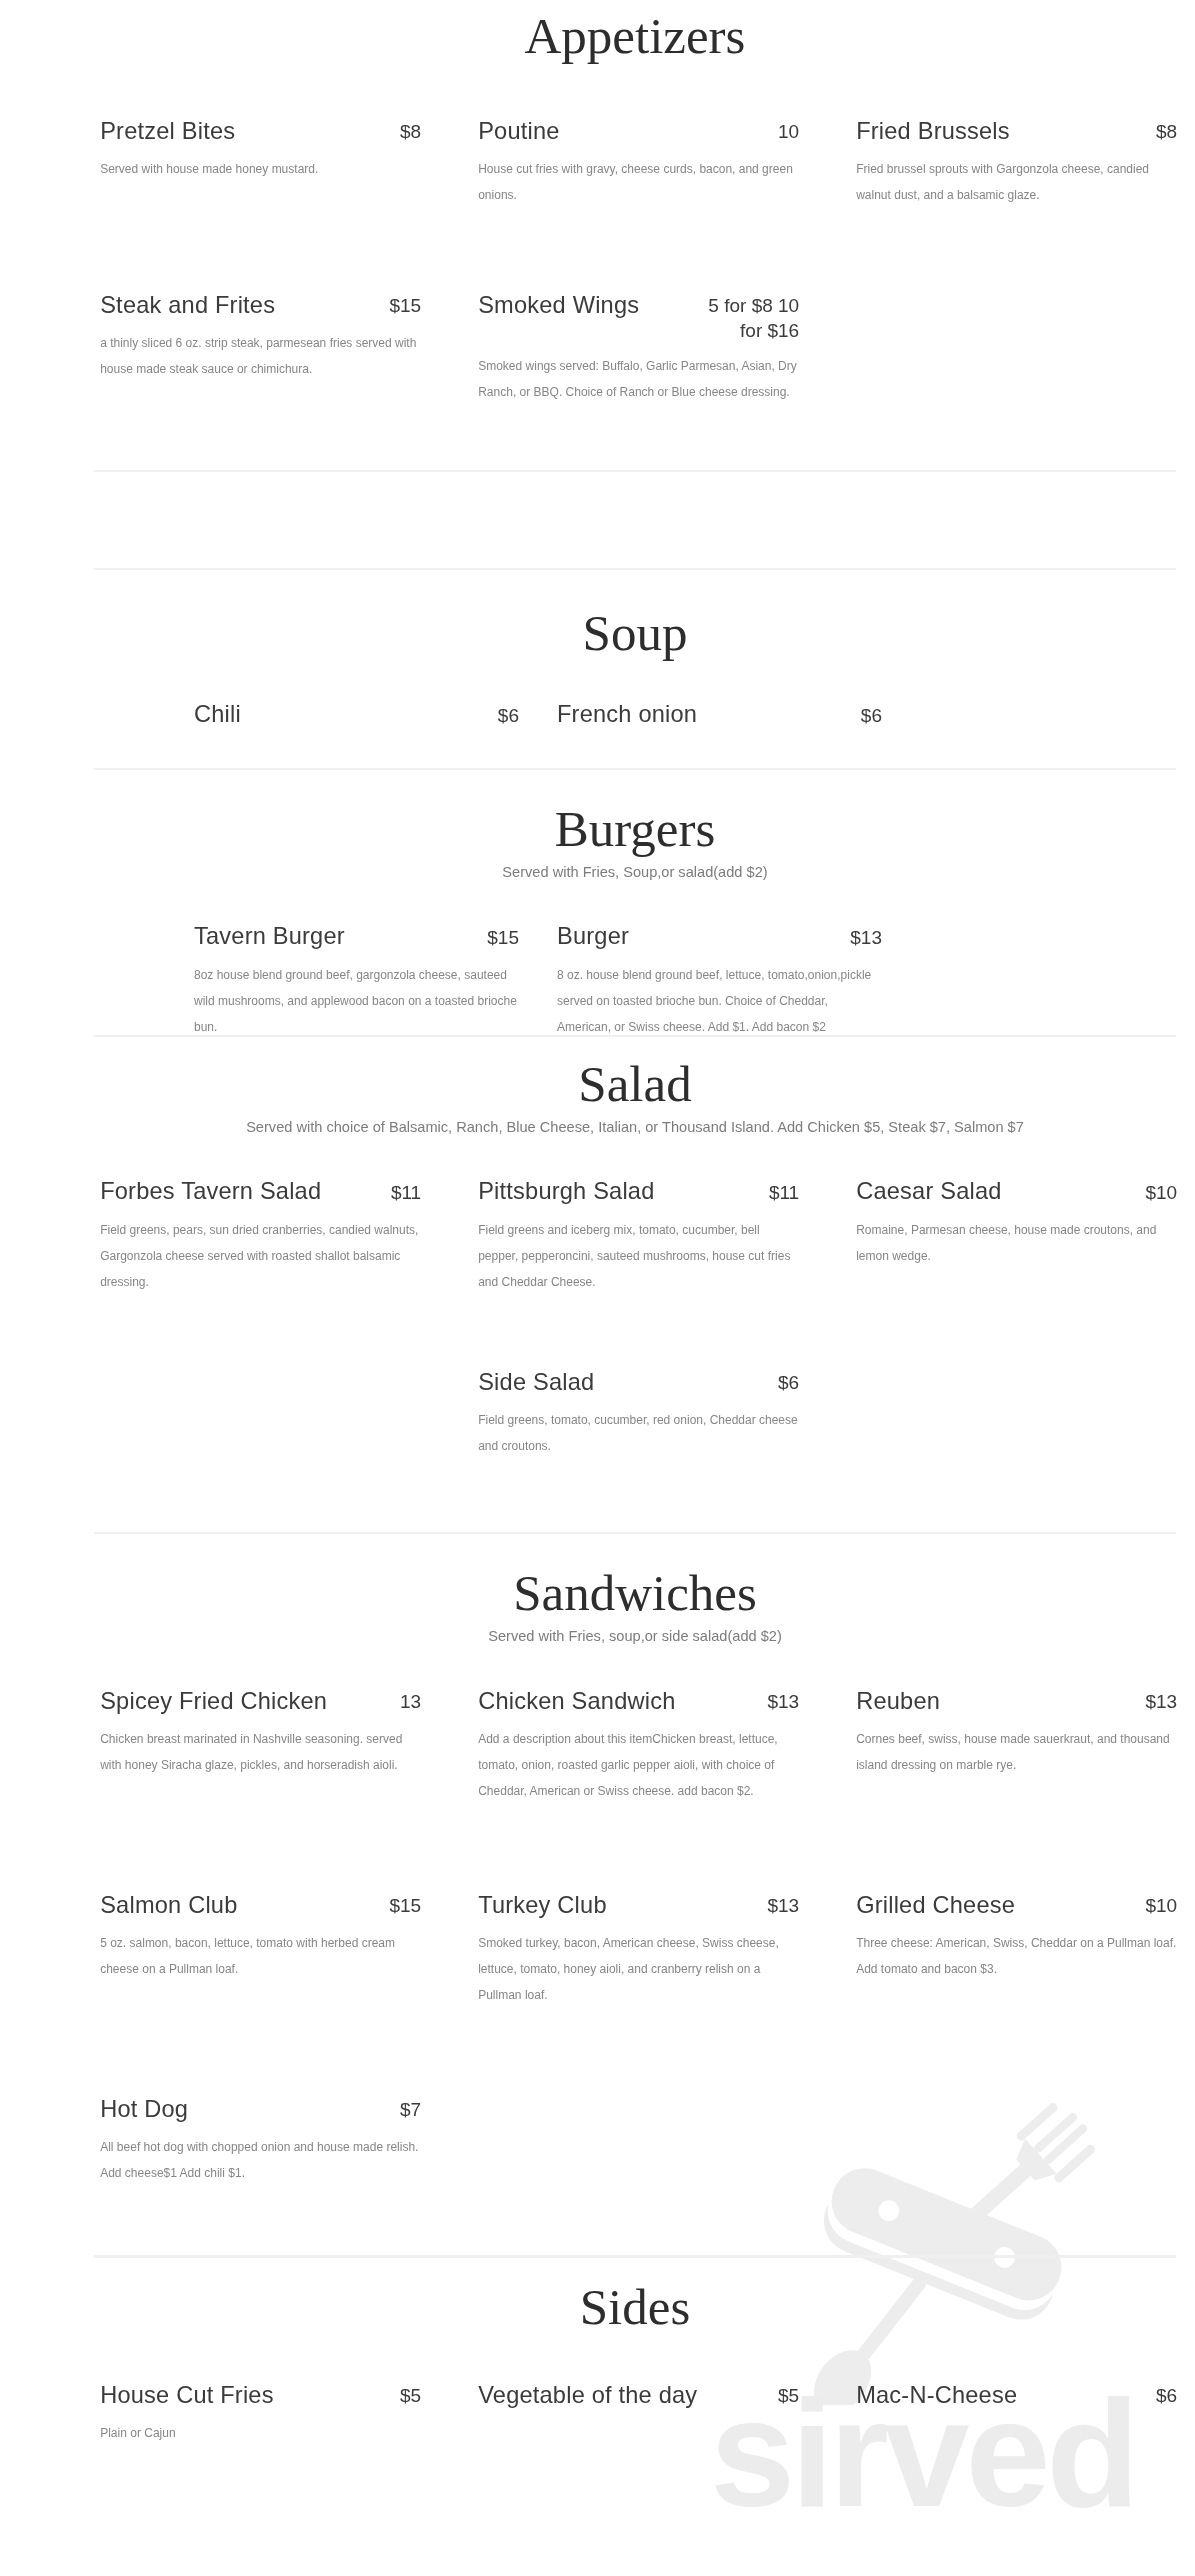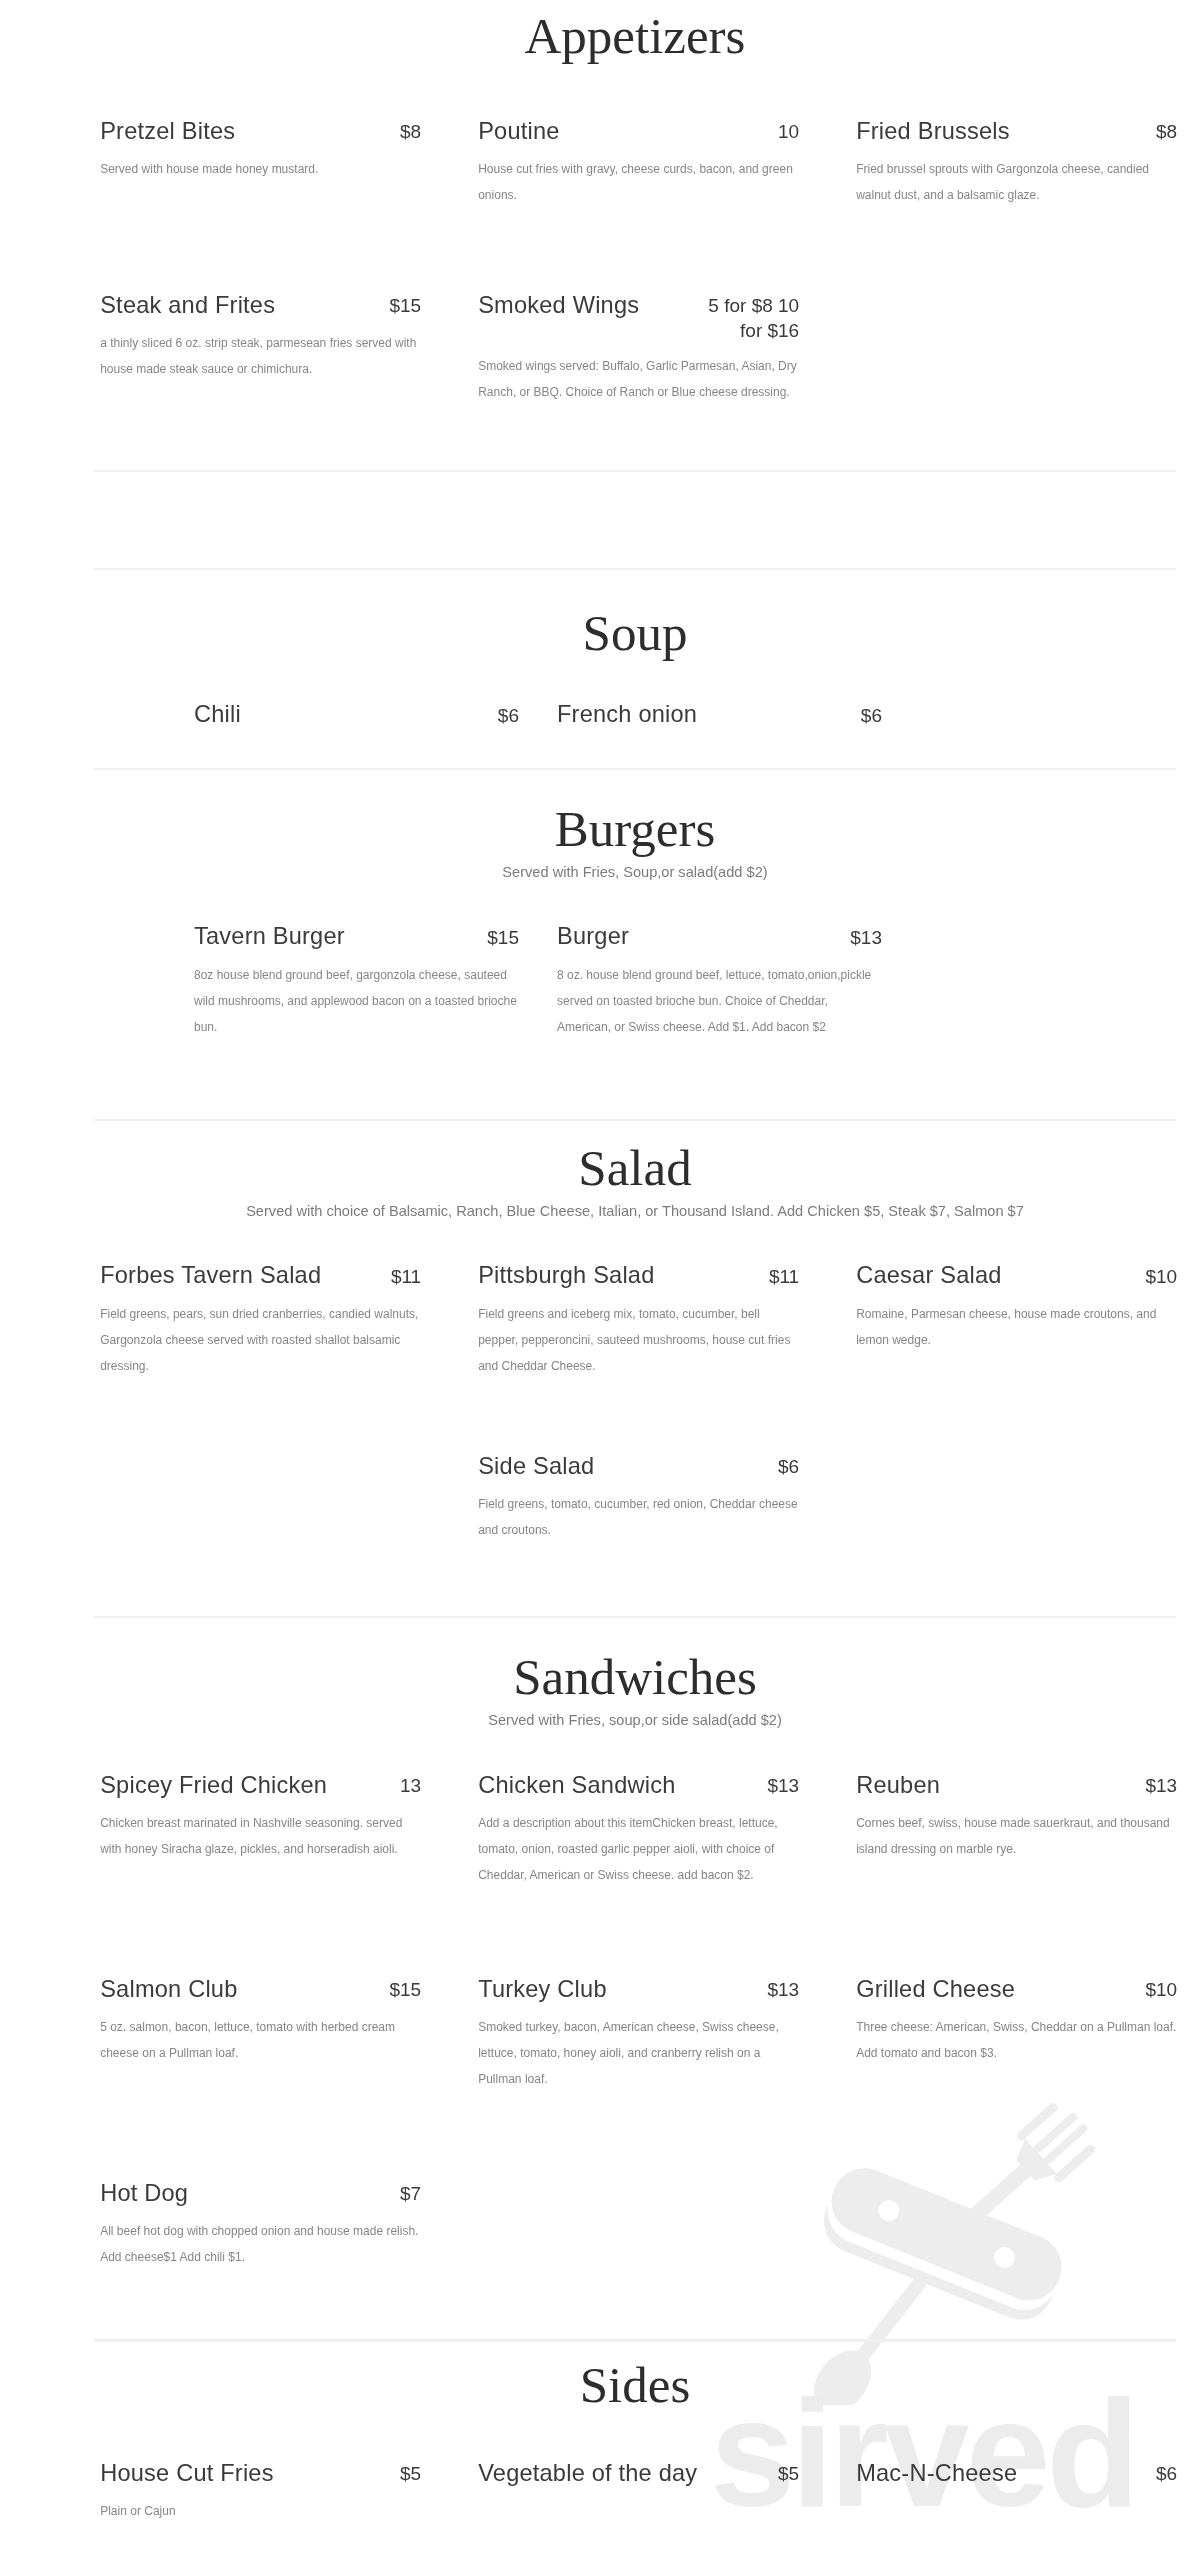--- a/index.html
+++ b/index.html
@@ -22,27 +22,27 @@
               padding-top:3.5px;margin-left:9.7px;max-width:104px;flex-shrink:0;}
   .item-desc{font-size:12px;line-height:26px;color:#868686;margin:9.7px 0 0 0;}
   .col2{grid-column:2;}
 
   
   .s-appetizers{height:470px;padding-top:12.5px;}
   .s-appetizers .grid{margin-top:56px;row-gap:82px;}
   .s-empty{height:96px;}
   .s-soup{height:198px;padding-top:40px;}
   .s-soup .grid{margin-top:42px;}
-  .s-burgers{height:349px;padding-top:36px;}
+  .s-burgers{height:265px;padding-top:36px;}
   .s-burgers .grid{margin-top:39px;}
   .s-salad{height:495px;padding-top:24px;}
   .s-salad .grid{margin-top:39px;row-gap:72px;}
   .s-sandwiches{height:721px;padding-top:36px;}
   .s-sandwiches .grid{margin-top:39px;row-gap:86px;}
-  .s-sides{height:272px;padding-top:20px;}
+  .s-sides{height:272px;padding-top:26px;}
   .s-sides .grid{margin-top:49px;}
 
   
   .watermark{position:absolute;z-index:0;left:16px;top:0;width:100%;height:100%;pointer-events:none;margin-top:12px;}
   .wm-logo{position:absolute;left:777px;top:2088px;width:305px;height:305px;}
   .wm-text{position:absolute;left:694px;top:2364px;font-size:153px;line-height:1;
            font-weight:bold;letter-spacing:-4.2px;color:#ececec;
            font-family:"Liberation Sans",sans-serif;}
 </style>
 </head>

